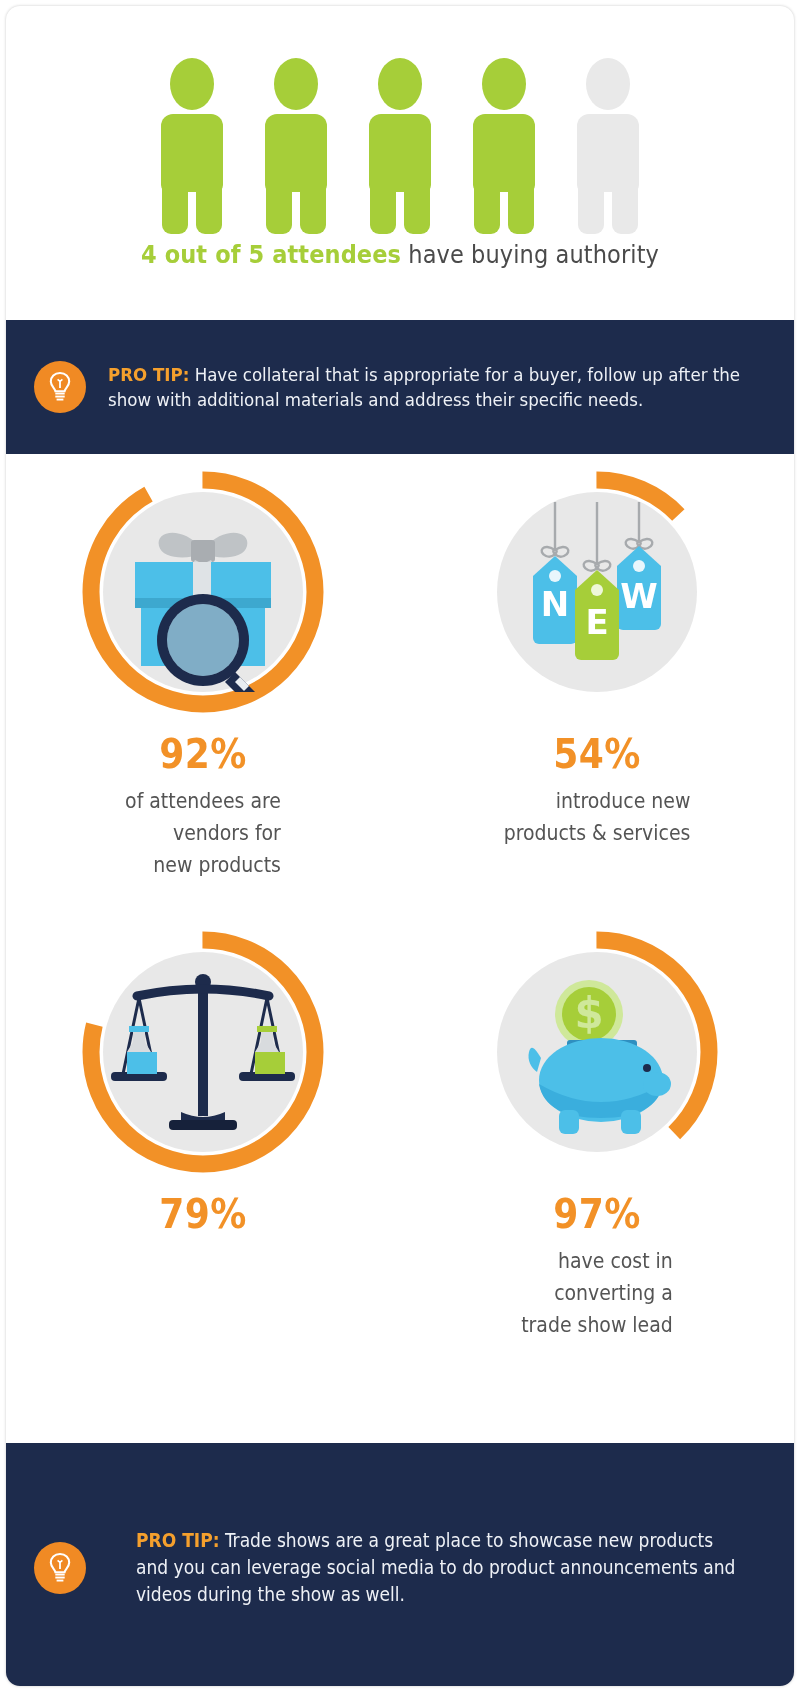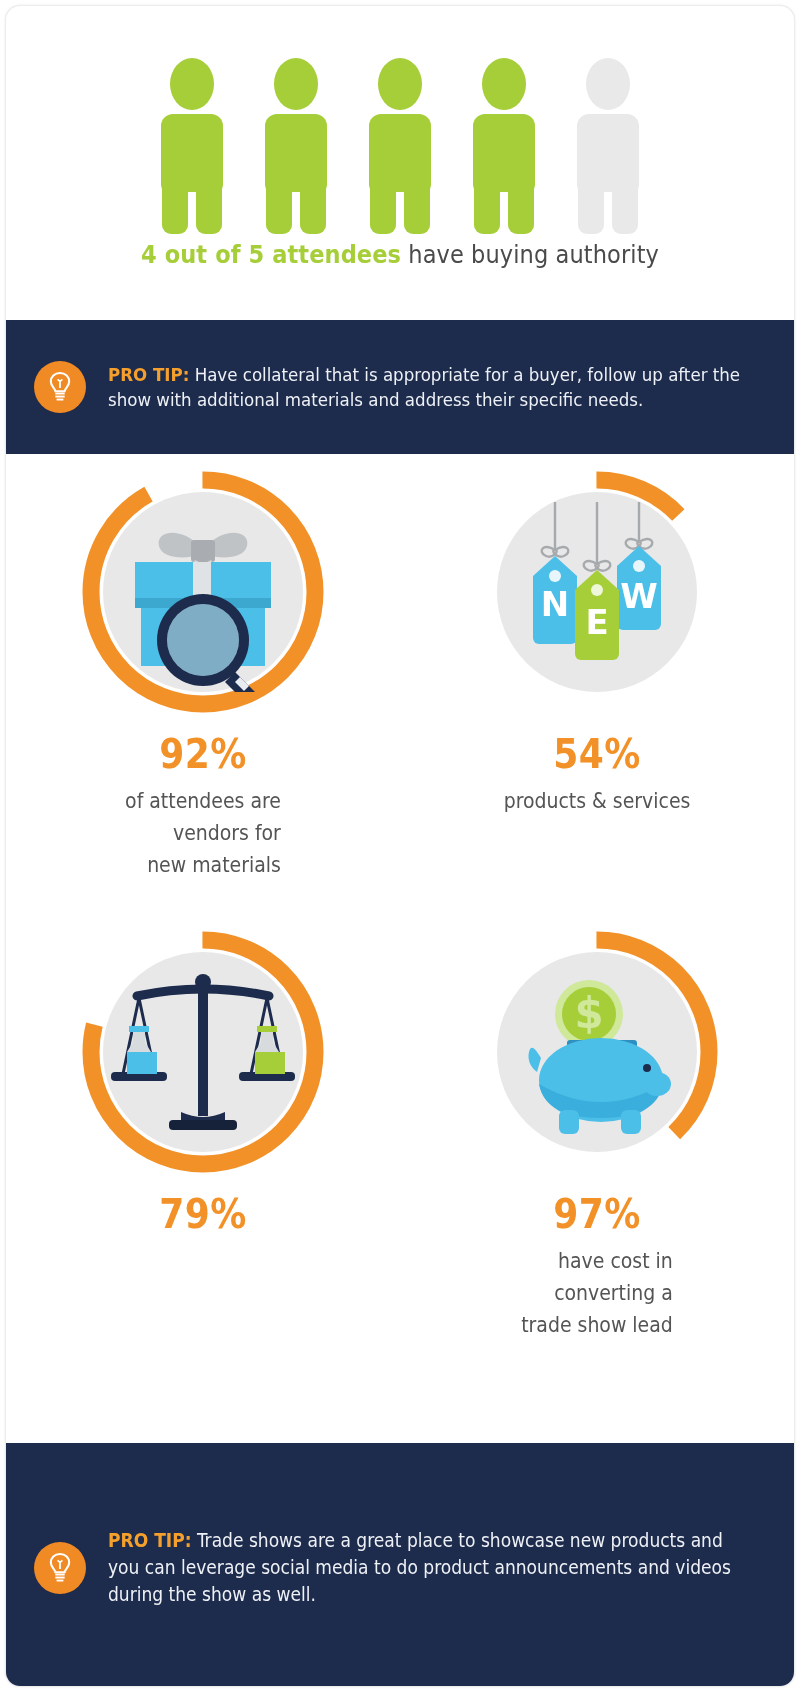--- a/index.html
+++ b/index.html
@@ -19,21 +19,21 @@
   .person.on .head,.person.on .body,.person.on .legL,.person.on .legR{background:#a6ce39;}
   .person.off .head,.person.off .body,.person.off .legL,.person.off .legR{background:#e9e9e9;}
 
   .headline{position:absolute;left:0;top:234px;width:788px;text-align:center;
             font-size:25px;font-weight:400;color:#4a4a4a;letter-spacing:.1px;}
   .headline b{color:#a6ce39;font-weight:700;}
 
   
   .protip{position:absolute;left:0;width:788px;background:#1d2b4c;display:flex;align-items:center;}
   .protip.top{top:314px;height:134px;}
-  .protip.bottom{top:1437px;height:249px;}
+  .protip.bottom{top:1437px;height:249px;gap:28px;}
   .bulb{flex:0 0 auto;width:52px;height:52px;border-radius:50%;background:#f08a24;
         margin-left:28px;position:relative;}
   .bulb svg{position:absolute;left:13px;top:10px;}
   .tiptext{margin-left:22px;margin-right:40px;color:#eef1f6;font-size:18.5px;line-height:25px;}
   .tiptext b{color:#f5a02d;font-weight:700;}
   .protip.bottom .bulb{margin-left:28px;}
   .protip.bottom .tiptext{font-size:19px;line-height:27px;margin-right:46px;}
 
   
   .grid{position:absolute;left:0;top:460px;width:788px;}
@@ -132,21 +132,21 @@
                 <path d="M132 180 l22 22-10 10-22-22 z" fill="#1d2b4c"></path>
                 <path d="M137 185 l9 9-5 5-9-9 z" fill="#e9edf1"></path>
               </g>
             </svg>
           </div>
         </div>
         <div class="pct">92%</div>
         <div class="cap">
           <div>of attendees are</div>
           <div>vendors for</div>
-          <div>new materials</div>
+          <div>new products</div>
         </div>
       </div>
 
       <div class="stat">
         <div class="donut">
           <div class="disc"></div>
           <svg class="ring" width="252" height="252" viewBox="0 0 252 252" aria-hidden="true">
             <circle cx="126" cy="126" r="112" fill="none" stroke="#f29127" stroke-width="17" stroke-dasharray="91.5 612" stroke-dashoffset="176.8"></circle>
           </svg>
           <div class="art">
@@ -164,20 +164,21 @@
               <path d="M78 98 L100 78 L122 98 v64 a6 6 0 0 1-6 6 H84 a6 6 0 0 1-6-6 z" fill="#a6ce39"></path>
               <circle cx="100" cy="98" r="6" fill="#eef7d9"></circle>
               <text x="58" y="124" font-family="'DejaVu Sans','Liberation Sans',sans-serif" font-size="34" font-weight="700" fill="#ffffff" text-anchor="middle">N</text>
               <text x="100" y="142" font-family="'DejaVu Sans','Liberation Sans',sans-serif" font-size="34" font-weight="700" fill="#ffffff" text-anchor="middle">E</text>
               <text x="142" y="116" font-family="'DejaVu Sans','Liberation Sans',sans-serif" font-size="34" font-weight="700" fill="#ffffff" text-anchor="middle">W</text>
             </svg>
           </div>
         </div>
         <div class="pct">54%</div>
         <div class="cap">
+          <div>introduce new</div>
           <div>products &amp; services</div>
         </div>
       </div>
 
     </div>
 
     <div class="row row2">
 
       <div class="stat">
         <div class="donut">

